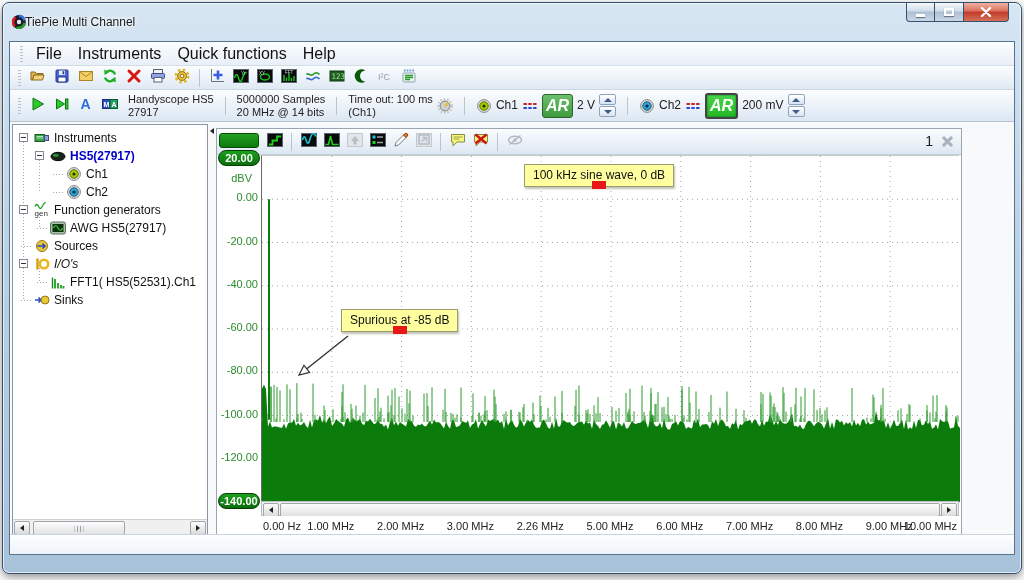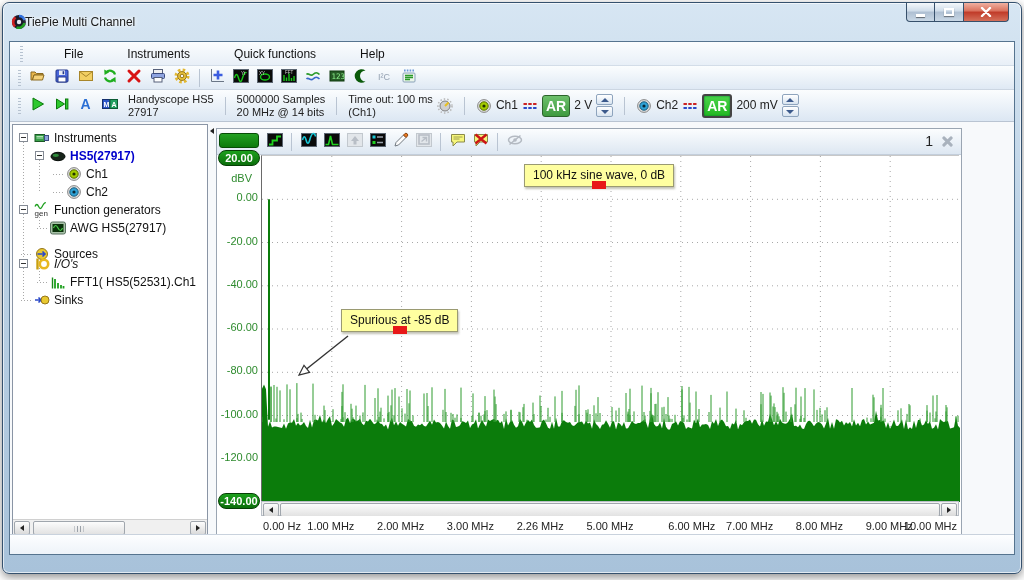--- a/index.html
+++ b/index.html
@@ -16,29 +16,29 @@
              display:flex; align-items:center; justify-content:center; }
   .win-btn + .win-btn { border-left:none; }
   .win-btn.min { border-radius:0 0 0 4px; }
   .win-btn.close { width:45px; border-radius:0 0 4px 0;
              background:linear-gradient(#f0b0a0,#d9705c 45%,#c03a28 50%,#d4705a); }
   .glyph-min { width:9px; height:3px; background:#fff; box-shadow:0 1px 1px rgba(0,0,0,.5); margin-top:6px; }
   .glyph-max { width:10px; height:8px; border:2px solid #fff; box-shadow:0 1px 1px rgba(0,0,0,.4); }
   
   .client { position:absolute; left:6px; right:6px; top:38px; bottom:18px; background:#eef2f7; border:1px solid #56748f; }
   .menubar { position:absolute; left:0; top:0; right:0; height:24px; background:linear-gradient(#fbfdfe,#e8eff7); border-bottom:1px solid #d3dde8; display:flex; align-items:center; padding-left:10px; }
-  .menu-item { font-size:12px; color:#111; padding:3px 8px;margin-left:28px; }
+  .menu-item { font-size:16px; color:#111; padding:3px 8px; }
   .toolbar1 { position:absolute; left:0; top:24px; right:0; height:24px; background:linear-gradient(#fbfdfe,#dfe9f4); border-bottom:1px solid #ccd6e2; display:flex; align-items:center; padding-left:8px; }
   .toolbar2 { position:absolute; left:0; top:48px; right:0; height:32px; background:linear-gradient(#fbfdfe,#dce7f3); border-bottom:1px solid #b9c4d2; display:flex; align-items:center; padding-left:8px; }
   .tbtn { width:22px; height:36px; display:flex; align-items:center; justify-content:center; margin:0 1px; }
   .tsep { width:1px; height:18px; background:#b9c4d2; margin:0 5px; }
   .grip { width:3px; height:16px; margin-right:5px; background-image:repeating-linear-gradient(to bottom,#b6c2d0 0 1px,transparent 1px 3px); }
   .tb2-block { display:flex; align-items:center; gap:4px; padding:0 6px; }
   .tb2-text { font-size:11px; color:#222; line-height:13px; white-space:nowrap; }
-  .ar-btn { font-size:14px; font-weight:bold; color:#fff; background:linear-gradient(#6cc06c,#3f9a3f); border:1px solid #2c642c; border-radius:3px; padding:2px 3px; }
+  .ar-btn { font-size:16px; font-weight:bold; color:#fff; background:linear-gradient(#6cc06c,#3f9a3f); border:1px solid #2c642c; border-radius:3px; padding:2px 3px;font-style:italic; }
   .ar-btn.pressed { background:linear-gradient(#4ad44a,#22b822); border:2px solid #444; box-shadow:inset 0 0 2px #063; }
   .spinner { display:flex; flex-direction:column; gap:1px; }
   .spin-btn { width:17px; height:11px; border:1px solid #8ea4bd; border-radius:2px; background:linear-gradient(#fff,#d8e4f0); display:flex; align-items:center; justify-content:center; }
   .arr-up { width:0; height:0; border-left:4px solid transparent; border-right:4px solid transparent; border-bottom:4px solid #3c5a8c; }
   .arr-dn { width:0; height:0; border-left:4px solid transparent; border-right:4px solid transparent; border-top:4px solid #3c5a8c; }
   
   .workspace { position:absolute; left:0; top:80px; right:0; height:416px; background:#f7f9fb; }
   .treepanel { position:absolute; left:2px; top:2px; width:196px; height:412px; background:#fff; border:1px solid #8a95a5; overflow:hidden; }
   .tree-row { position:absolute; height:18px; display:flex; align-items:center; font-size:12px; color:#111; white-space:nowrap; }
   .expander { position:absolute; width:9px; height:9px; border:1px solid #848a94; background:#fff; }
@@ -375,21 +375,21 @@
           </div>
           <div class="tree-row" style="left: 0px; top: 94px; width: 100%;">
             <div class="dotline-h" style="left: 24px; top: 9px; width: 12px;"></div>
             <span class="tree-icon" style="left: 37px; top: 1px;"><svg width="16" height="16" viewBox="0 0 16 16">
                 <rect x="0.5" y="2" width="15" height="12" rx="2" fill="#a8c2a8" stroke="#5a7260"></rect>
                 <rect x="2.5" y="4" width="11" height="8" fill="#0a320a"></rect>
                 <path d="M3.5 8q2-5 4.5 0t4.5 0" stroke="#4ad04a" stroke-width="1.2" fill="none"></path>
               </svg></span>
             <span class="tree-label" style="left: 57px;">AWG HS5(27917)</span>
           </div>
-          <div class="tree-row" style="left: 0px; top: 120px; width: 100%;">
+          <div class="tree-row" style="left: 0px; top: 112px; width: 100%;">
             <div class="dotline-h" style="left: 8px; top: 9px; width: 12px;"></div>
             <span class="tree-icon" style="left: 21px; top: 1px;"><svg width="16" height="16" viewBox="0 0 16 16">
                 <circle cx="8" cy="8" r="5.5" fill="#e8c830" stroke="#96761a"></circle>
                 <path d="M3.5 8h7M8.5 5.5L11 8l-2.5 2.5" fill="none" stroke="#2b49c8" stroke-width="1.6"></path>
               </svg></span>
             <span class="tree-label" style="left: 41px;">Sources</span>
           </div>
           <div class="tree-row" style="left: 0px; top: 130px; width: 100%;">
             <div class="expander" style="left: 6px; top: 4px;"></div>
             <span class="tree-icon" style="left: 21px; top: 1px;"><svg width="16" height="16" viewBox="0 0 16 16">
@@ -770,21 +770,21 @@
                 <div class="tri-r"></div>
               </div>
           </div>
           <div class="xlabels">
               <div class="xtick" style="left: 2px; transform: none;">0.00 Hz</div>
               <div class="xtick" style="left: 69.8px;">1.00 MHz</div>
               <div class="xtick" style="left: 139.6px;">2.00 MHz</div>
               <div class="xtick" style="left: 209.4px;">3.00 MHz</div>
               <div class="xtick" style="left: 279.2px;">2.26 MHz</div>
               <div class="xtick" style="left: 349px;">5.00 MHz</div>
-              <div class="xtick" style="left: 418.8px; margin-left: 12px;">6.00 MHz</div>
+              <div class="xtick" style="left: 418.8px;">6.00 MHz</div>
               <div class="xtick" style="left: 488.6px;">7.00 MHz</div>
               <div class="xtick" style="left: 558.4px;">8.00 MHz</div>
               <div class="xtick" style="left: 628.2px;">9.00 MHz</div>
               <div class="xtick" style="left: auto; right: 2px; transform: none; margin-left: 16px;">10.00 MHz</div>
             </div>
         </div>
       </div>
     </div>
 
     <div class="statusbar"></div>

